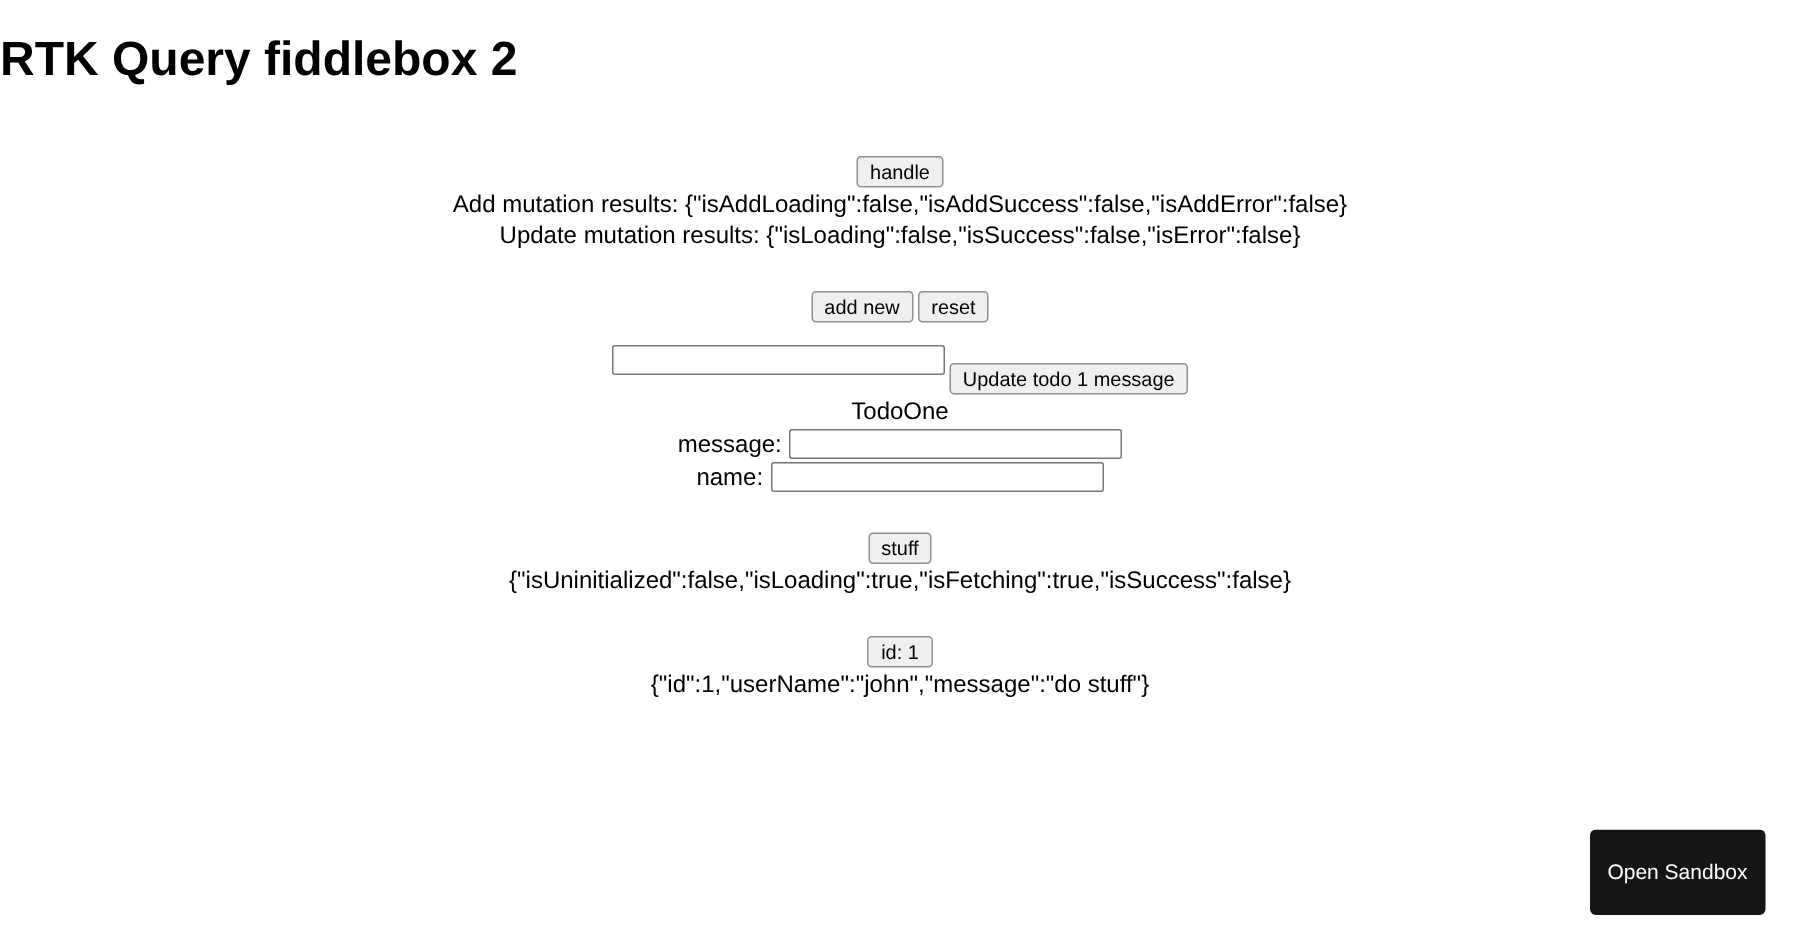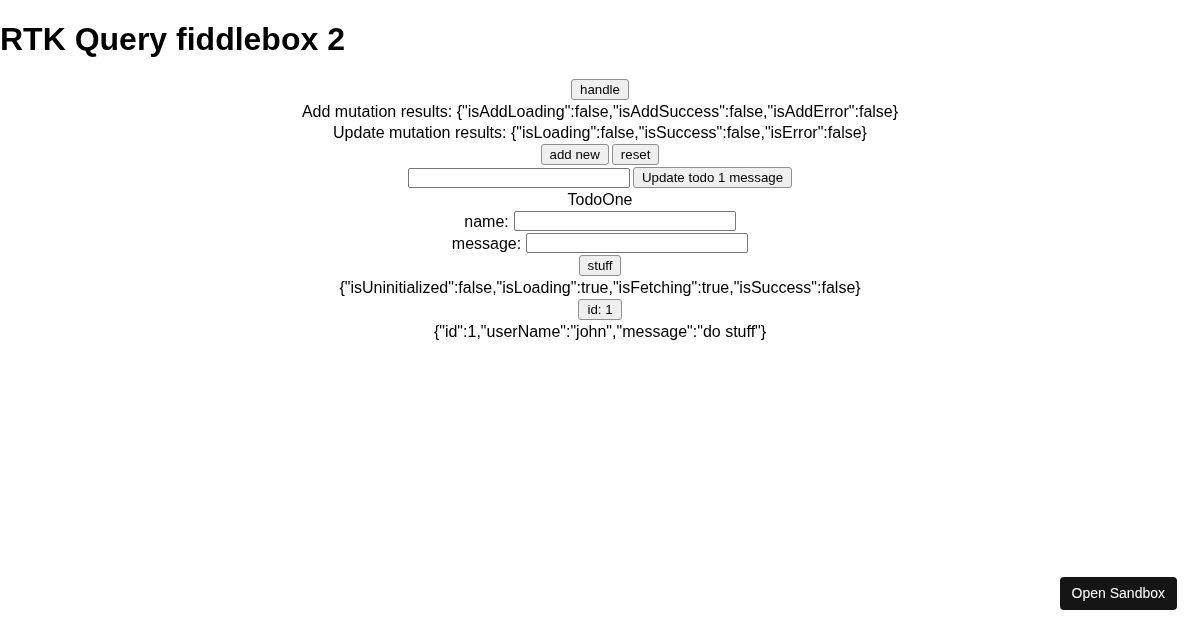--- a/index.html
+++ b/index.html
@@ -43,20 +43,21 @@
   button.std-btn {
     font-family: "Liberation Sans", sans-serif;
     font-size: 13.3px;
     line-height: 15px;
     color: #000000;
     background: #efefef;
     border: 1px solid #8f8f8f;
     border-radius: 3px;
     padding: 2px 8px;
     cursor: pointer;
+    margin-top: 25px;
   }
   input.std-input {
     font-family: "Liberation Sans", sans-serif;
     font-size: 13.3px;
     width: 222px;
     height: 20px;
     box-sizing: border-box;
     background: #ffffff;
     border: 1px solid #767676;
     border-radius: 2px;
@@ -67,21 +68,21 @@
     position: fixed;
     right: 23px;
     bottom: 20px;
     background: #151515;
     color: #ffffff;
     font-family: "Liberation Sans", sans-serif;
     font-size: 14px;
     line-height: 17px;
     border: none;
     border-radius: 4px;
-    padding: 8px 12px;
+    padding: 20px 12px;
     cursor: pointer;
   }
 </style>
 </head>
 <body>
 
 <div class="app">
 
   <h1 class="page-title">RTK Query fiddlebox 2</h1>
 
@@ -100,26 +101,26 @@
   </div>
 
   <div class="row">
     <input class="std-input" type="text" value="" style="">
     <button class="std-btn">Update todo 1 message</button>
   </div>
 
   <div class="text-row">TodoOne</div>
 
   <div class="row name-row">
-    <span class="label">name:</span>
+    <span class="label">message:</span>
     <input class="std-input" type="text" value="" style="">
   </div>
 
   <div class="row name-row">
-    <span class="label">message:</span>
+    <span class="label">name:</span>
     <input class="std-input" type="text" value="" style="">
   </div>
 
   <div class="row">
     <button class="std-btn">stuff</button>
   </div>
 
   <div class="text-row">{"isUninitialized":false,"isLoading":true,"isFetching":true,"isSuccess":false}</div>
 
   <div class="row">

